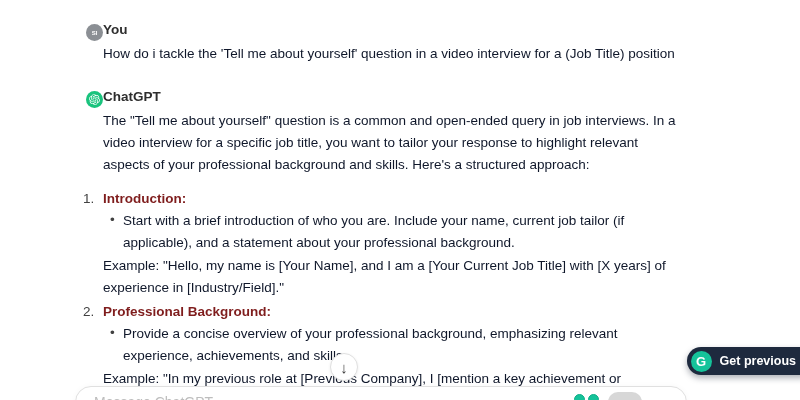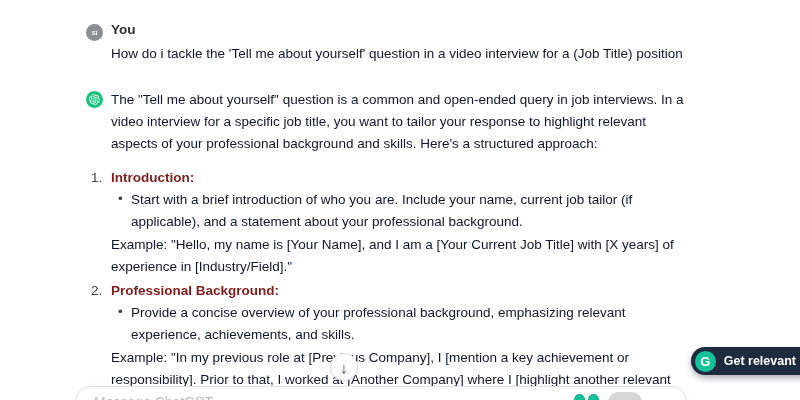--- a/index.html
+++ b/index.html
@@ -10,21 +10,21 @@
     color: #3d3d3d;
     position: relative;
     overflow: hidden;
   }
   .chat {
     position: absolute;
     left: 86px;
     top: 22px;
     width: 602px;
   }
-  .message { display: flex; gap: 8px; }
+  .message { display: flex; }
   .message + .message { margin-top: 24px; }
   .avatar {
     flex: 0 0 17px;
     width: 17px; height: 17px;
     border-radius: 50%;
     margin-top: 2px;
     display: flex; align-items: center; justify-content: center;
     font-size: 6px; font-weight: bold; color: #ffffff;
     overflow: hidden;
   }
@@ -148,20 +148,21 @@
 
   <div class="message">
     <div class="avatar gpt">
       <span>
         <svg viewBox="0 0 41 41" fill="#ffffff" xmlns="http://www.w3.org/2000/svg">
             <path d="M37.532 16.87a9.963 9.963 0 0 0-.856-8.184 10.078 10.078 0 0 0-10.855-4.835A9.964 9.964 0 0 0 18.306.5a10.079 10.079 0 0 0-9.614 6.977 9.967 9.967 0 0 0-6.664 4.834 10.08 10.08 0 0 0 1.24 11.817 9.965 9.965 0 0 0 .856 8.185 10.079 10.079 0 0 0 10.855 4.835 9.965 9.965 0 0 0 7.516 3.35 10.078 10.078 0 0 0 9.617-6.981 9.967 9.967 0 0 0 6.663-4.834 10.079 10.079 0 0 0-1.243-11.813ZM22.498 37.886a7.474 7.474 0 0 1-4.799-1.735c.061-.033.168-.091.237-.134l7.964-4.6a1.294 1.294 0 0 0 .655-1.134V19.054l3.366 1.944a.12.12 0 0 1 .066.092v9.299a7.505 7.505 0 0 1-7.49 7.496ZM6.392 31.006a7.471 7.471 0 0 1-.894-5.023c.06.036.162.099.237.141l7.964 4.6a1.297 1.297 0 0 0 1.308 0l9.724-5.614v3.888a.12.12 0 0 1-.048.103l-8.051 4.649a7.504 7.504 0 0 1-10.24-2.744ZM4.297 13.62A7.469 7.469 0 0 1 8.2 10.333c0 .068-.004.19-.004.274v9.201a1.294 1.294 0 0 0 .654 1.132l9.723 5.614-3.366 1.944a.12.12 0 0 1-.114.01L7.04 23.856a7.504 7.504 0 0 1-2.743-10.237Zm27.658 6.437-9.724-5.615 3.367-1.943a.121.121 0 0 1 .113-.01l8.052 4.648a7.498 7.498 0 0 1-1.158 13.528v-9.476a1.293 1.293 0 0 0-.65-1.132Zm3.35-5.043c-.059-.037-.162-.099-.236-.141l-7.965-4.6a1.298 1.298 0 0 0-1.308 0l-9.723 5.614v-3.888a.12.12 0 0 1 .048-.103l8.05-4.645a7.497 7.497 0 0 1 11.135 7.763Zm-21.063 6.929-3.367-1.944a.12.12 0 0 1-.065-.092v-9.299a7.497 7.497 0 0 1 12.293-5.756 6.94 6.94 0 0 0-.236.134l-7.965 4.6a1.294 1.294 0 0 0-.654 1.132l-.006 11.225Zm1.829-3.943 4.33-2.501 4.332 2.5v5l-4.331 2.5-4.331-2.5Z"></path>
           </svg>
       </span>
     </div>
     <div class="msg-body">
+      <div class="author">ChatGPT</div>
       <p class="intro">The "Tell me about yourself" question is a common and open-ended query in job interviews. In a video interview for a specific job title, you want to tailor your response to highlight relevant aspects of your professional background and skills. Here's a structured approach:</p>
 
       <ol class="sections">
 
         <li class="section">
           <div class="section-head">
             <span class="li-num">1.</span>
             <span class="section-title">Introduction:</span>
           </div>
           <div class="sub-bullet">
@@ -194,14 +195,14 @@
 
 <div class="composer">
   <span class="placeholder">Message ChatGPT…</span>
   <span class="gram-dot d1"></span>
   <span class="gram-dot d2"></span>
   <button class="send-btn"></button>
 </div>
 
 <button class="get-citation-btn">
   <span class="g-logo">G</span>
-  <span class="g-label">Get relevant</span>
+  <span class="g-label">Get previous</span>
 </button>
 
 </body></html>

